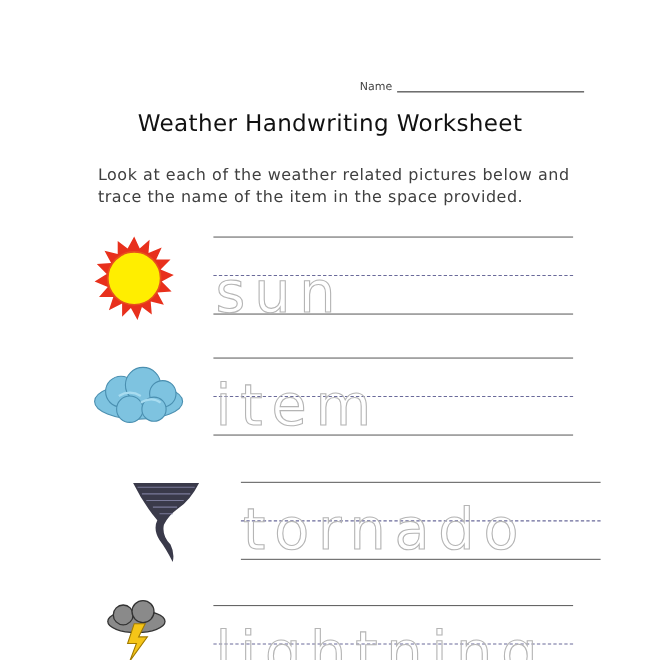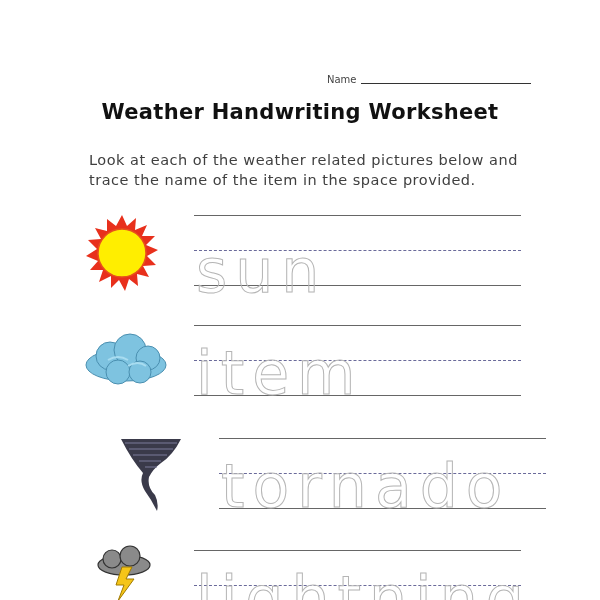--- a/index.html
+++ b/index.html
@@ -1,27 +1,27 @@
 <!DOCTYPE html>
 <html><head>
 <meta charset="utf-8">
 <style>
   html, body { margin: 0; padding: 0; background: #ffffff; }
   body { width: 600px; height: 600px; position: relative; overflow: hidden; font-family: "DejaVu Sans", sans-serif; color: #222; }
   .name-row { position: absolute; left: 314px; top: 74px; font-size: 10px; color: #444; display: flex; align-items: flex-start; margin-left: 13px; }
   .name-line { width: 170px; border-bottom: 1px solid #333; margin-left: 4px; height: 9px; }
-  .title { position: absolute; left: 0; width: 600px; top: 100px; text-align: center; font-size: 21px; color: #111; letter-spacing: 0.3px; font-weight: bold; }
+  .title { position: absolute; left: 0; width: 600px; top: 100px; text-align: center; font-size: 21px; color: #111; letter-spacing: 0.3px; }
   .instructions { position: absolute; left: 89px; top: 150px; width: 440px; font-size: 14.5px; line-height: 20px; color: #404040; letter-spacing: 0.5px; }
   .row { position: absolute; left: 0; width: 600px; height: 90px; }
   .pic { position: absolute; left: 78px; width: 96px; height: 80px; }
   .lines { position: absolute; left: 194px; width: 327px; }
   .top-line { position: absolute; left: 0; right: 0; height: 0; border-top: 1.5px solid #666; }
   .mid-line { position: absolute; left: 0; right: 0; height: 0; border-top: 1.5px dashed #6a6a9a; }
   .base-line { position: absolute; left: 0; right: 0; height: 0; border-top: 1.5px solid #666; }
-  .trace { position: absolute; left: 2px; font-size: 60px; line-height: 1; color: transparent; -webkit-text-stroke: 1px #b5b5b5; letter-spacing: 8px; font-family: "DejaVu Sans", sans-serif; font-weight: normal; white-space: nowrap; }
+  .trace { position: absolute; left: 2px; font-size: 52px; line-height: 1; color: transparent; -webkit-text-stroke: 1px #b5b5b5; letter-spacing: 8px; font-family: "DejaVu Sans", sans-serif; font-weight: normal; white-space: nowrap; }
 </style>
 </head>
 <body>
 
 <div class="name-row">
   <span>Name</span>
   <span class="name-line"></span>
 </div>
 
 <div class="title">Weather Handwriting Worksheet</div>

